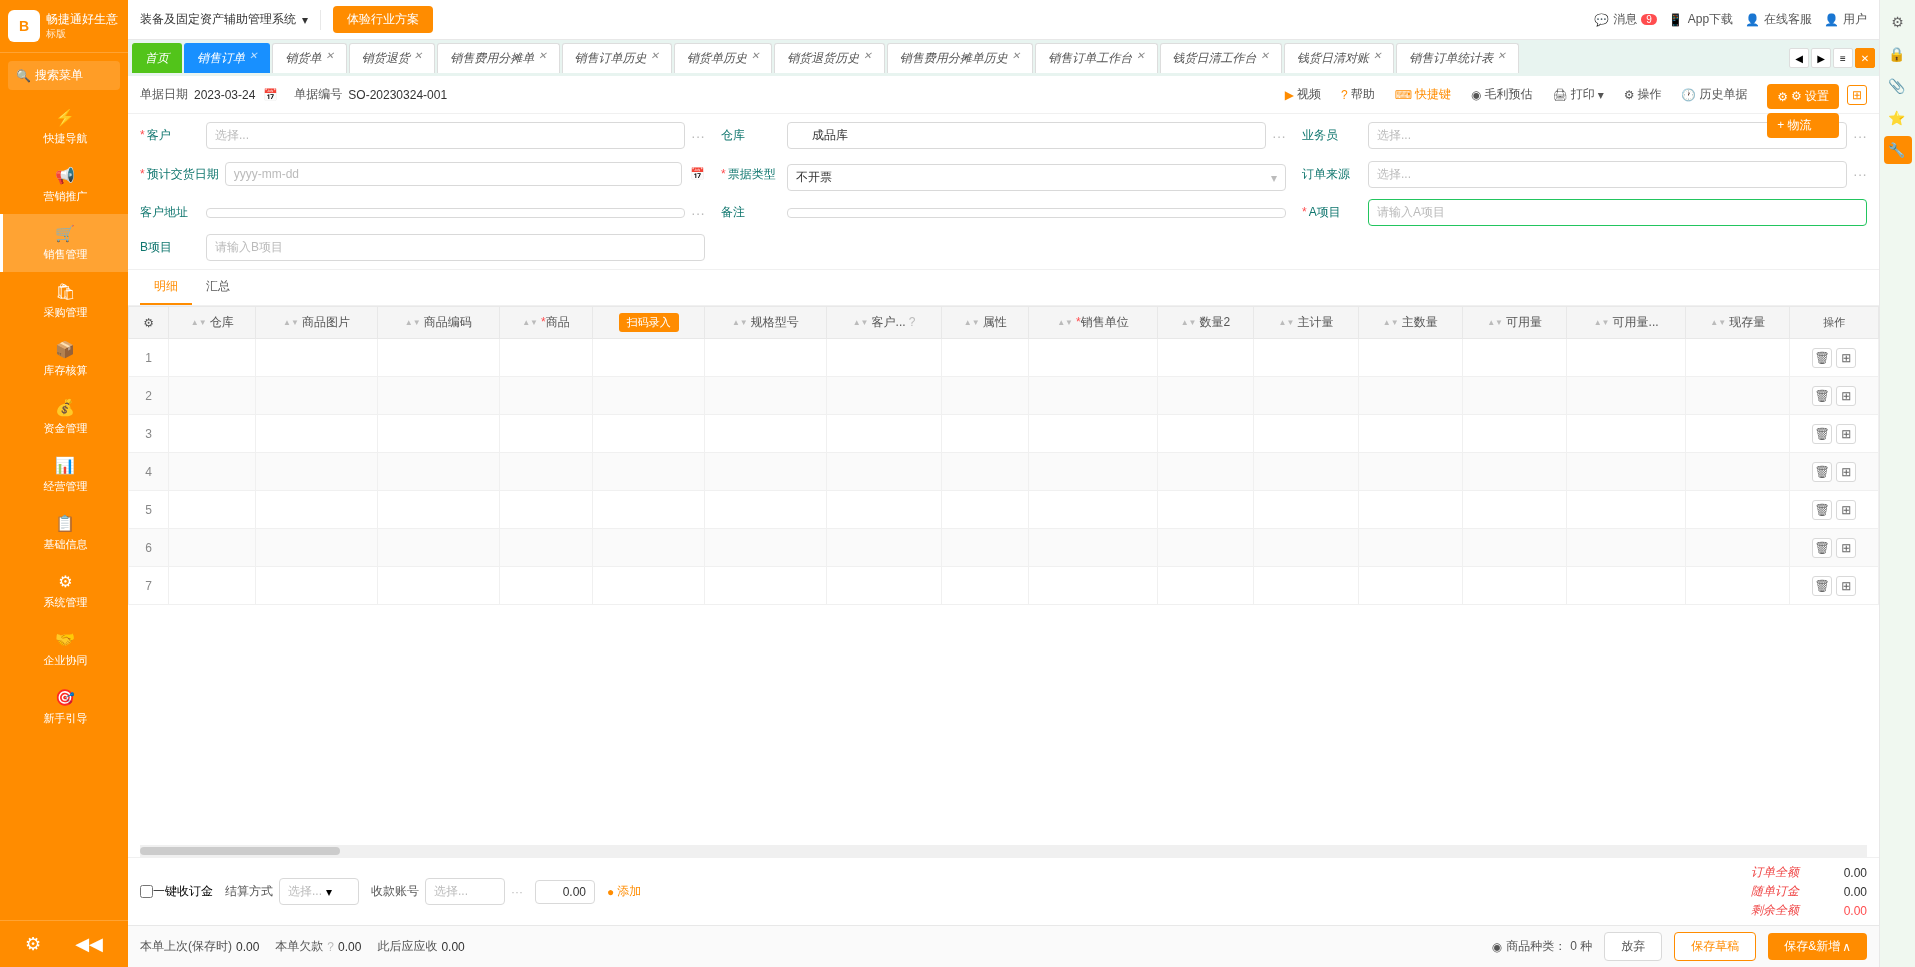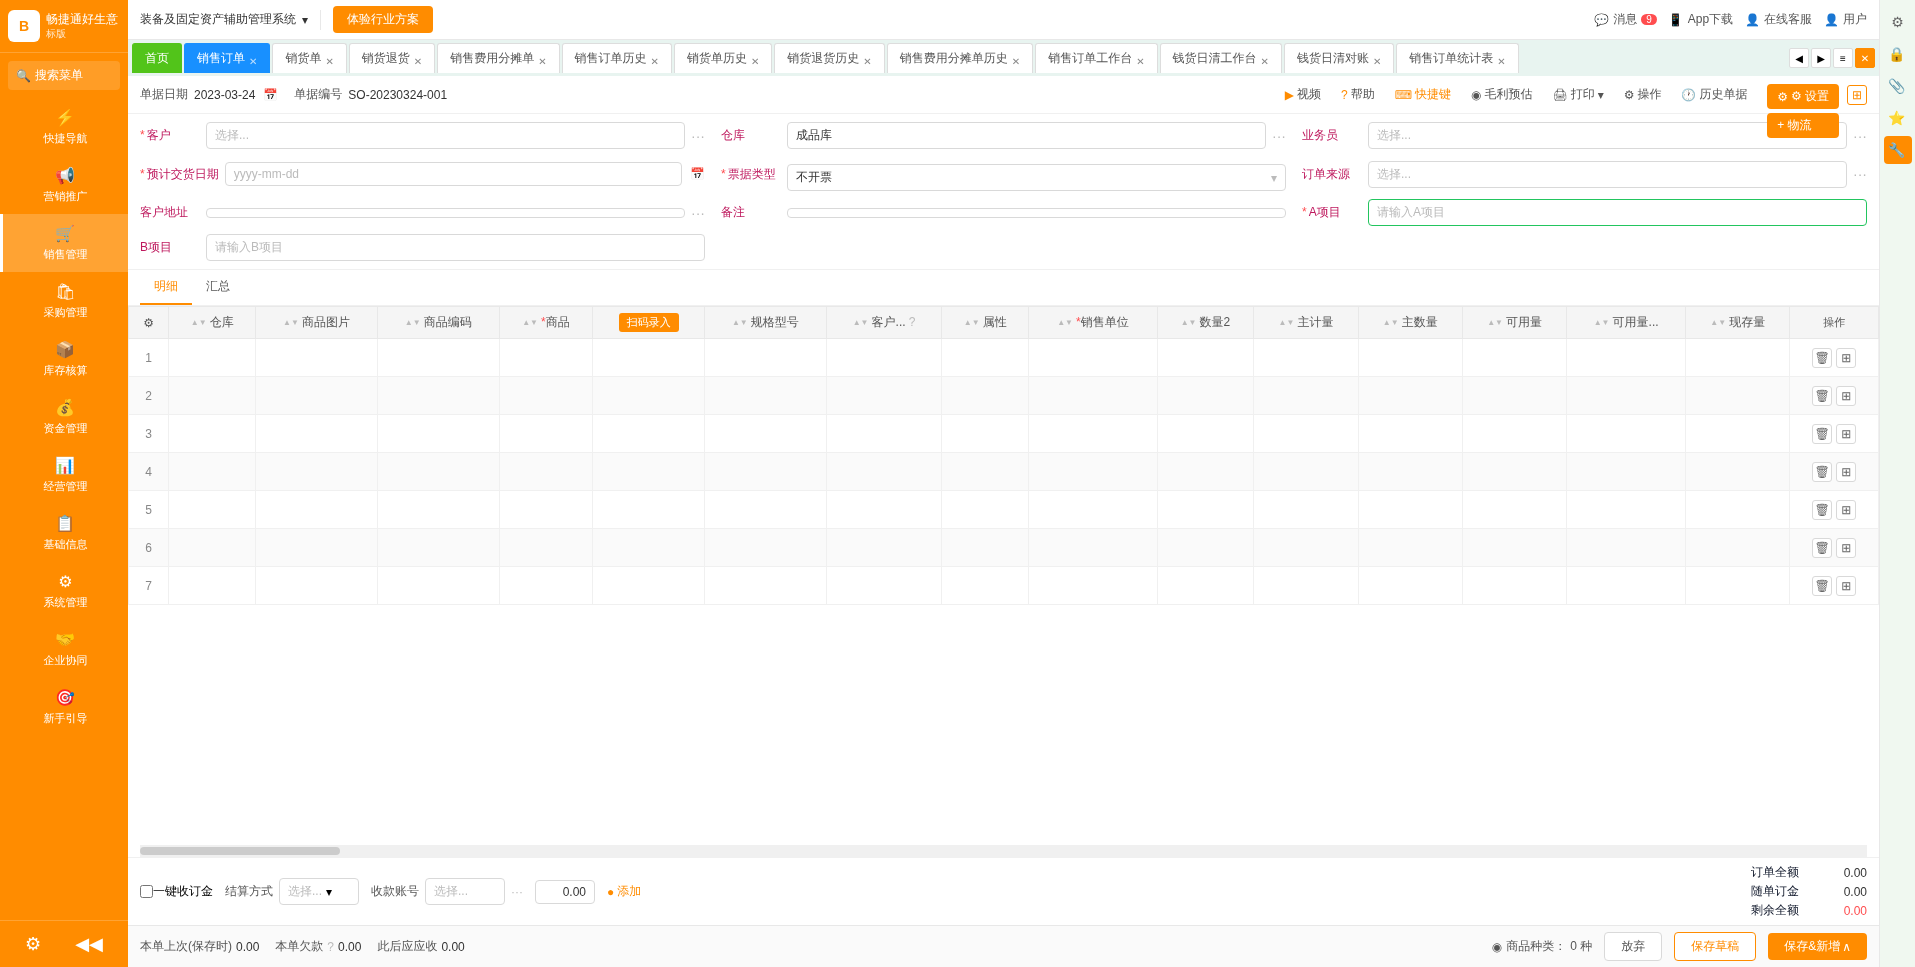--- a/index.html
+++ b/index.html
@@ -26,21 +26,21 @@
     .topbar { height: 40px; background: white; display: flex; align-items: center; padding: 0 12px; gap: 12px; border-bottom: 1px solid #e8e8e8; flex-shrink: 0; }
     .topbar-app-name { display: flex; align-items: center; gap: 6px; color: #333; font-size: 13px; font-weight: 500; }
     .topbar-divider { width: 1px; height: 20px; background: #e8e8e8; }
     .topbar-btn { padding: 5px 14px; background: #ff8c00; color: white; border: none; border-radius: 4px; cursor: pointer; font-size: 12px; }
     .topbar-right { margin-left: auto; display: flex; align-items: center; gap: 12px; }
     .topbar-right-item { display: flex; align-items: center; gap: 4px; cursor: pointer; color: #555; font-size: 12px; }
     .badge { background: #ff4d4f; color: white; border-radius: 10px; padding: 0 5px; font-size: 10px; }
 
     
     .tabs-bar { height: 36px; background: #e8f4f0; display: flex; align-items: center; overflow: hidden; flex-shrink: 0; padding: 0 4px; gap: 2px; }
-    .tab { padding: 6px 12px; background: white; border-radius: 3px 3px 0 0; cursor: pointer; white-space: nowrap; font-size: 12px; color: #555; display: flex; align-items: flex-end; gap: 4px; border: 1px solid #ddd; border-bottom: none; }
+    .tab { padding: 6px 12px; background: white; border-radius: 3px 3px 0 0; cursor: pointer; white-space: nowrap; font-size: 12px; color: #555; display: flex; align-items: flex-start; gap: 4px; border: 1px solid #ddd; border-bottom: none; font-style: italic; }
     .tab.active { background: #1890ff; color: white; border-color: #1890ff; }
     .tab-home { background: #52c41a; color: white; border-color: #52c41a; }
     .tab-close { font-size: 10px; opacity: 0.7; cursor: pointer; }
     .tabs-arrows { display: flex; align-items: center; gap: 2px; margin-left: auto; }
     .tabs-arrow { width: 20px; height: 20px; display: flex; align-items: center; justify-content: center; cursor: pointer; background: white; border: 1px solid #ddd; border-radius: 2px; font-size: 10px; }
 
     
     .content { flex: 1; background: white; overflow: hidden; display: flex; flex-direction: column; position: relative; }
 
     
@@ -48,21 +48,21 @@
     .form-field { display: flex; align-items: center; gap: 6px; }
     .form-label { color: #555; white-space: nowrap; }
     .form-value { color: #333; font-weight: 500; }
     .form-header-actions { margin-left: auto; display: flex; align-items: center; gap: 8px; }
     .header-action-btn { display: flex; align-items: center; gap: 3px; cursor: pointer; color: #555; font-size: 12px; padding: 2px 6px; }
     .header-action-btn .icon { color: #ff8c00; }
 
     
     .form-body { padding: 8px 12px; display: grid; grid-template-columns: 1fr 1fr 1fr; gap: 8px 16px; border-bottom: 1px solid #f0f0f0; flex-shrink: 0; }
     .form-row { display: flex; align-items: center; gap: 6px; }
-    .form-row label { color: #be185d; white-space: nowrap; min-width: 60px; }
+    .form-row label { color: #0f766e; white-space: nowrap; min-width: 60px; }
     .form-row label.required::before { content: '*'; color: #ff4d4f; margin-right: 2px; }
     .form-input { flex: 1; border: 1px solid #d9d9d9; border-radius: 4px; padding: 4px 8px; color: #333; background: white; min-width: 0; }
     .form-input.placeholder { color: #bbb; }
     .form-input-icon { color: #bbb; cursor: pointer; margin-left: 2px; }
     .form-select { display: flex; align-items: center; gap: 4px; border: 1px solid #d9d9d9; border-radius: 4px; padding: 4px 8px; background: white; flex: 1; cursor: pointer; margin-top: 7px; }
     .form-select .val { color: #333; }
     .form-select .arrow { margin-left: auto; color: #bbb; }
     .dots-btn { color: #bbb; cursor: pointer; font-size: 14px; }
 
     
@@ -93,21 +93,21 @@
     
     .bottom-bar { padding: 6px 12px; display: flex; align-items: center; gap: 12px; border-top: 1px solid #f0f0f0; background: white; flex-shrink: 0; }
     .bottom-checkbox { display: flex; align-items: center; gap: 0; cursor: pointer; }
     .bottom-field { display: flex; align-items: center; gap: 6px; }
     .bottom-field label { color: #555; white-space: nowrap; }
     .bottom-select { border: 1px solid #d9d9d9; border-radius: 4px; padding: 4px 8px; background: white; cursor: pointer; display: flex; align-items: center; gap: 4px; min-width: 80px; }
     .bottom-input-num { border: 1px solid #d9d9d9; border-radius: 4px; padding: 4px 8px; width: 60px; text-align: right; color: #333; }
     .add-btn { display: flex; align-items: center; gap: 3px; color: #ff8c00; cursor: pointer; }
     .bottom-right { margin-left: auto; display: flex; flex-direction: column; align-items: flex-end; gap: 2px; }
     .bottom-total-row { display: flex; align-items: center; gap: 8px; }
-    .total-label { color: #0f172a; }
+    .total-label { color: #ef4444; font-style: italic; }
     .total-val { color: #333; font-weight: 500; min-width: 60px; text-align: right; }
 
     
     .footer { padding: 6px 12px; display: flex; align-items: center; background: #fafafa; border-top: 1px solid #e8e8e8; flex-shrink: 0; }
     .footer-info { display: flex; align-items: center; gap: 16px; }
     .footer-info-item { display: flex; align-items: center; gap: 4px; color: #555; }
     .footer-info-val { color: #333; font-weight: 500; }
     .footer-right { margin-left: auto; display: flex; align-items: center; gap: 12px; }
     .footer-goods-count { display: flex; align-items: center; gap: 4px; cursor: pointer; color: #555; }
     .discard-btn { border: 1px solid #d9d9d9; background: white; padding: 5px 16px; border-radius: 4px; cursor: pointer; color: #555; }
@@ -344,21 +344,21 @@
 
     <div class="form-body">
 
       <div class="form-row">
         <label class="required">客户</label>
         <div class="form-input placeholder" style="flex:1;border:1px solid #d9d9d9;border-radius:4px;padding:4px 8px;">选择...</div>
         <span class="dots-btn">···</span>
       </div>
       <div class="form-row">
         <label>仓库</label>
-        <div class="form-input" style="flex:1;border:1px solid #d9d9d9;border-radius:4px;padding:4px 8px;">成品库</div>
+        <div class="form-input" style="flex:1;border:1px solid #d9d9d9;border-radius:4px;padding:4px 24px;">成品库</div>
         <span class="dots-btn">···</span>
       </div>
       <div class="form-row">
         <label>业务员</label>
         <div class="form-input placeholder" style="flex:1;border:1px solid #d9d9d9;border-radius:4px;padding:4px 8px;">选择...</div>
         <span class="dots-btn">···</span>
       </div>
 
       <div class="form-row">
         <label class="required">预计交货日期</label>

